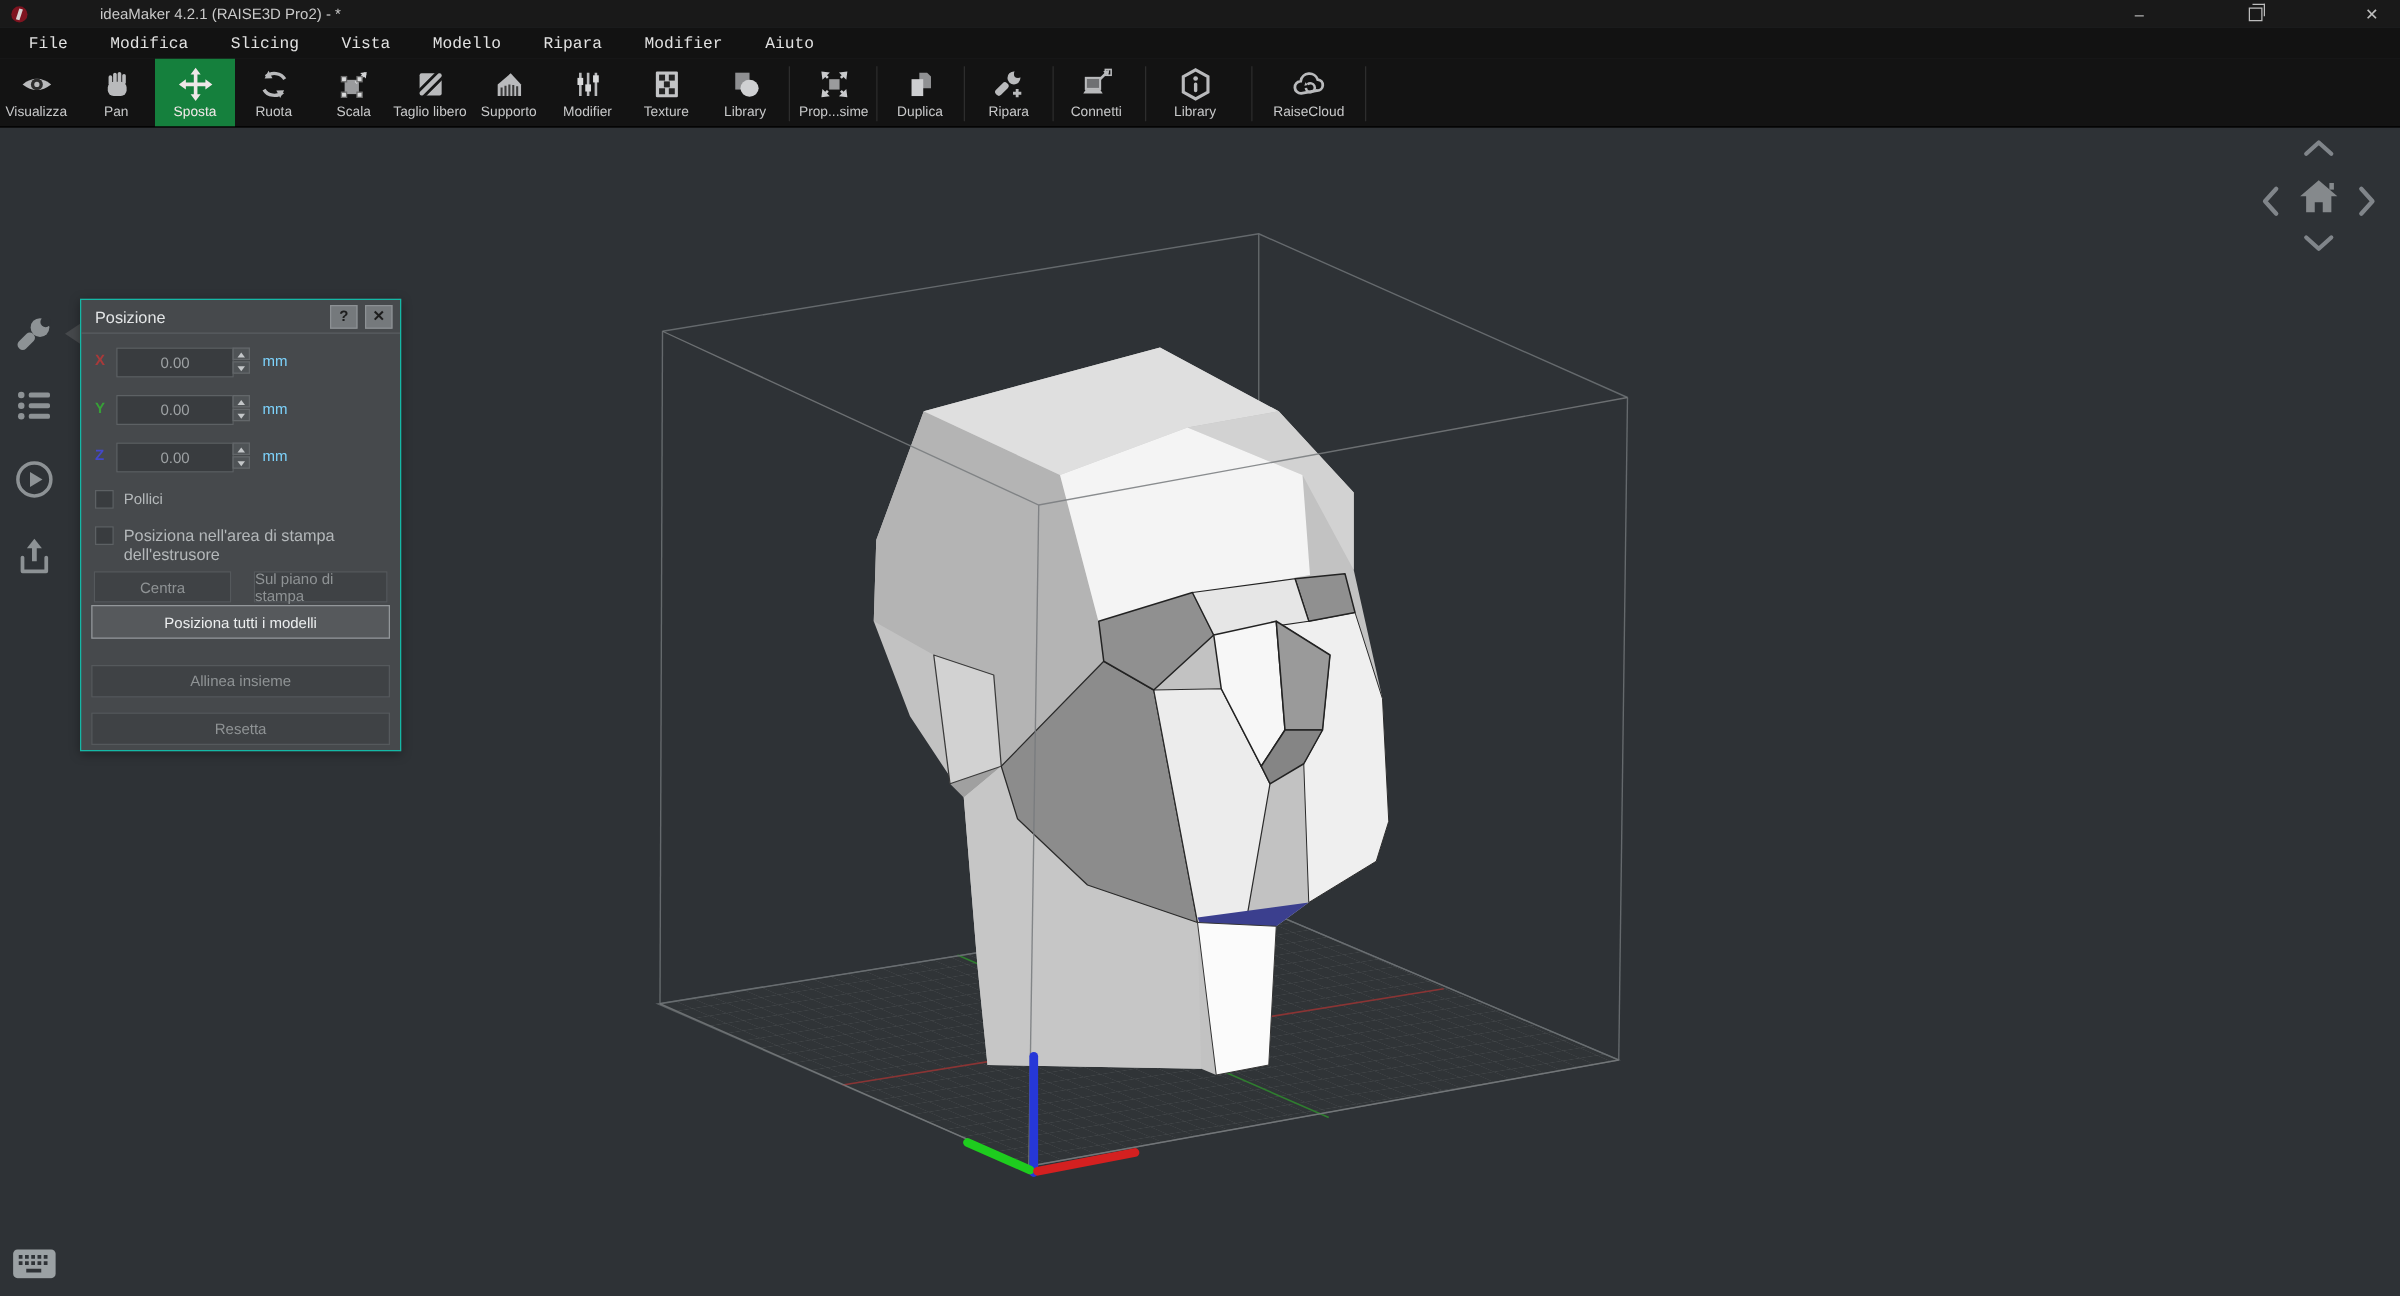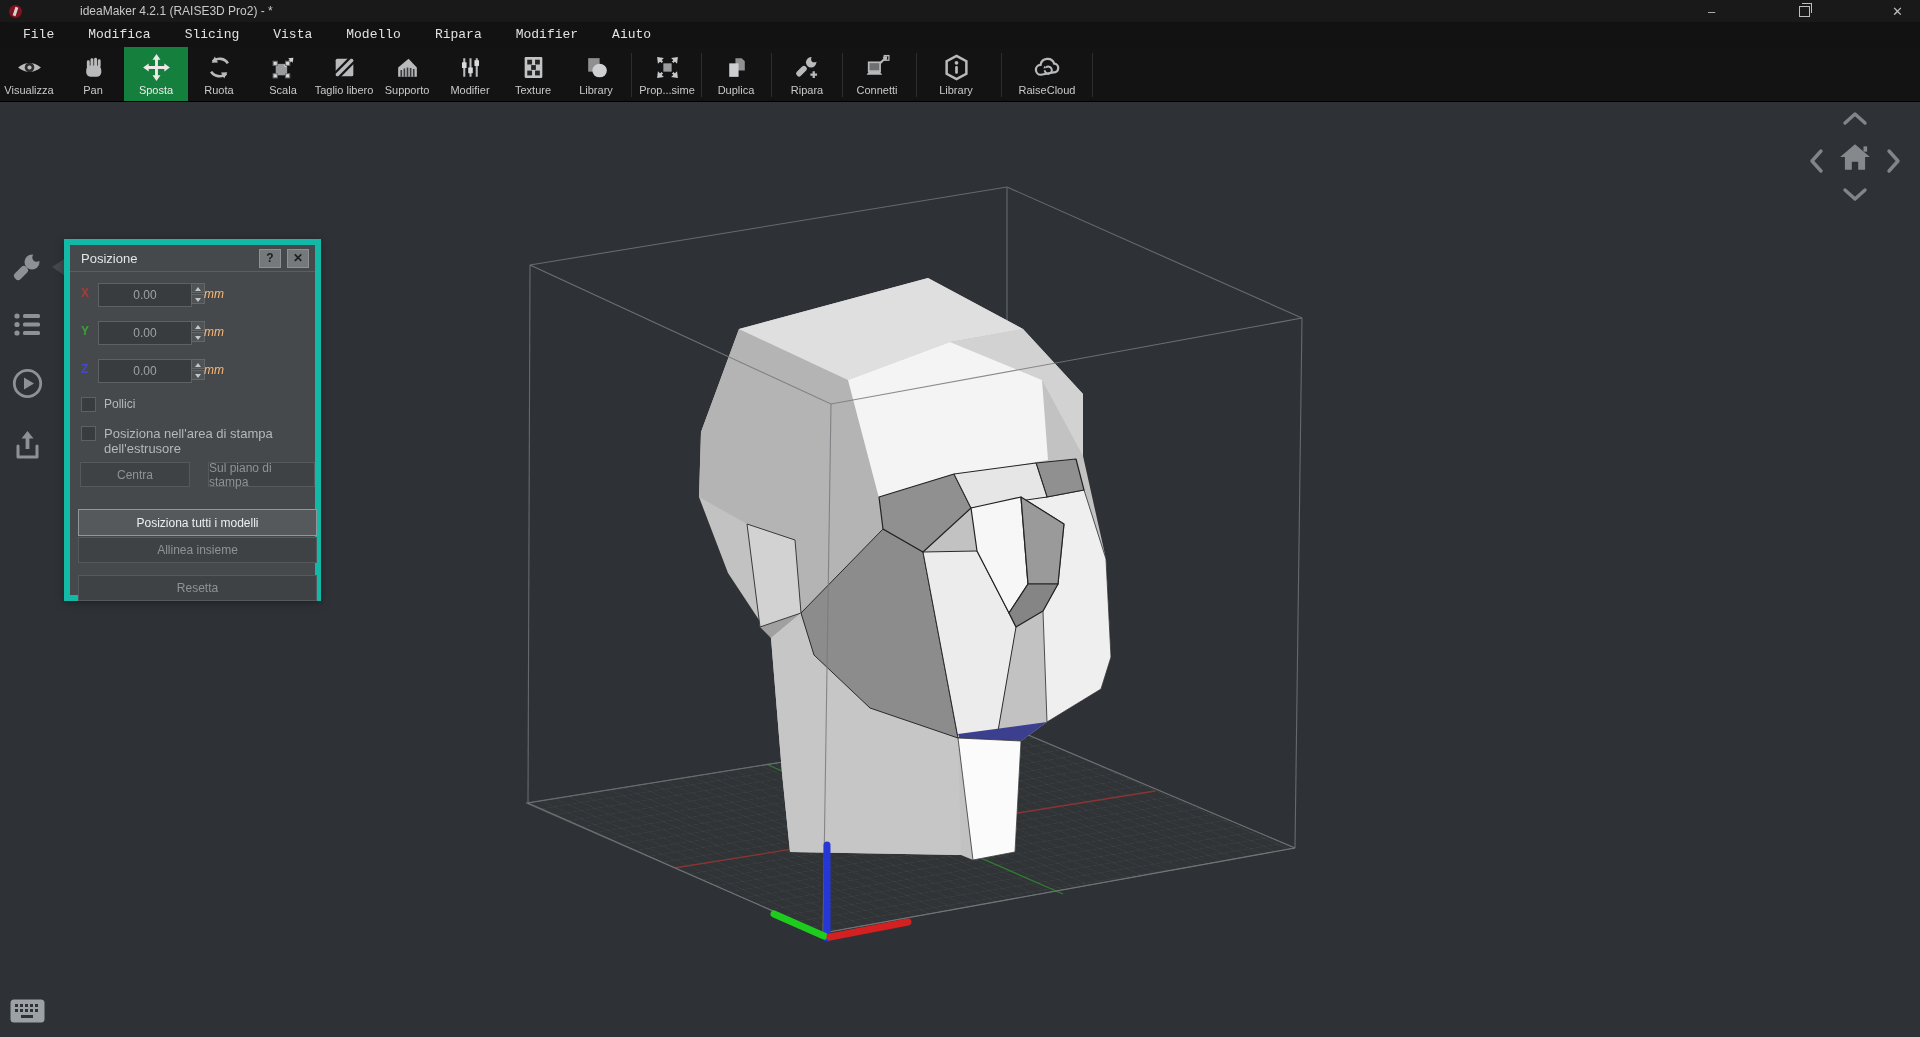--- a/index.html
+++ b/index.html
@@ -43,39 +43,39 @@
 
   
   #navcluster{position:absolute;right:10px;top:110px;width:110px;height:100px;z-index:10;}
   .nav{position:absolute;color:#80858a;}
 
   
   .sideicon{position:absolute;left:11px;z-index:10;width:33px;height:33px;}
 
   
   #panel{position:absolute;left:64px;top:239px;width:257px;height:362px;background:#46494c;
-         border:6px solid #14b8a6;box-shadow:0 2px 8px rgba(0,0,0,.35);z-index:15;box-sizing:border-box;
+         border:1px solid #14b8a6;box-shadow:0 2px 8px rgba(0,0,0,.35);z-index:15;box-sizing:border-box;
          color:#c4c7c9;font-size:12px;}
   #panel-pointer{position:absolute;left:52px;top:259px;z-index:15;width:0;height:0;
          border-top:8px solid transparent;border-bottom:8px solid transparent;border-right:12px solid #46494c;}
   #phead{height:26px;display:flex;align-items:center;border-bottom:1px solid #5a5e61;padding:0 6px 0 11px;}
   #ptitle{flex:1;color:#e3e5e6;font-size:13px;}
   .pbtn{width:20px;height:17px;background:#75797c;color:#1d1d1d;font-size:12px;font-weight:bold;
         display:flex;align-items:center;justify-content:center;margin-left:6px;border:1px solid #8d9194;}
   .prow{position:absolute;left:0;width:100%;height:22px;}
   .paxis{position:absolute;left:11px;top:3px;font-size:12px;font-weight:bold;}
   .ax-x{color:#a83a3a;}.ax-y{color:#37a037;}.ax-z{color:#4348c8;}
   .pinput{position:absolute;left:28px;top:0;width:88px;height:20px;background:#393c3f;border:1px solid #5d6164;
           color:#9ea2a4;font-size:12px;text-align:center;font-family:"Liberation Sans",sans-serif;}
   .pspin{position:absolute;left:121px;top:0;width:14px;height:22px;}
   .pspin .up,.pspin .dn{position:absolute;left:0;width:14px;height:10px;background:#4f5356;border:1px solid #63676a;box-sizing:border-box;}
   .pspin .up{top:0;} .pspin .dn{top:11px;}
   .pspin .up::after{content:"";position:absolute;left:3px;top:3px;border-left:3.5px solid transparent;border-right:3.5px solid transparent;border-bottom:4px solid #c3c6c8;}
   .pspin .dn::after{content:"";position:absolute;left:3px;top:3px;border-left:3.5px solid transparent;border-right:3.5px solid transparent;border-top:4px solid #c3c6c8;}
-  .punit{position:absolute;left:134px;top:4px;color:#fdba74;font-style:italic;}
+  .punit{position:absolute;left:145px;top:4px;color:#7dd3fc;}
   .pcheckrow{position:absolute;left:11px;display:flex;gap:8px;}
   .pcheck{width:13px;height:13px;background:#393c3f;border:1px solid #5d6164;flex:0 0 auto;}
   .pcblabel{color:#b4b8ba;}
   .pbutton{position:absolute;height:25px;background:#3f4245;border:1px solid #55595c;color:#8f9395;
            font-size:12px;display:flex;align-items:center;justify-content:center;box-sizing:border-box;}
   .pbutton.enabled{background:#56595c;border:1px solid #93979a;color:#eceeef;}
 
   
   #scene{position:absolute;left:0;top:0;z-index:1;}
 
@@ -432,21 +432,21 @@
     <span class="pcheck"></span>
     <span class="pcblabel" style="font-size:12px">Pollici</span>
   </div>
   <div class="pcheckrow" style="top:181px">
     <span class="pcheck"></span>
     <span class="pcblabel" style="font-size:13px">Posiziona nell'area di stampa dell'estrusore</span>
   </div>
 
   <div class="pbutton" style="left:10px;top:217px;width:110px">Centra</div>
   <div class="pbutton" style="left:138px;top:217px;width:107px">Sul piano di stampa</div>
-  <div class="pbutton enabled" style="left:8px;top:264px;width:239px;height:27px">Posiziona tutti i modelli</div>
+  <div class="pbutton enabled" style="left:8px;top:244px;width:239px;height:27px">Posiziona tutti i modelli</div>
   <div class="pbutton" style="left:8px;top:292px;width:239px;height:26px">Allinea insieme</div>
   <div class="pbutton" style="left:8px;top:330px;width:239px;height:26px">Resetta</div>
 </div>
 
 <svg id="kbd" viewBox="0 0 35 24">
   <rect x="0.5" y="0.5" width="34" height="23" rx="3.5" fill="#9ba1a4"></rect>
   <g fill="#2e3236">
     <rect x="5" y="5" width="3" height="3"></rect>
         <rect x="10" y="5" width="3" height="3"></rect>
         <rect x="15" y="5" width="3" height="3"></rect>

